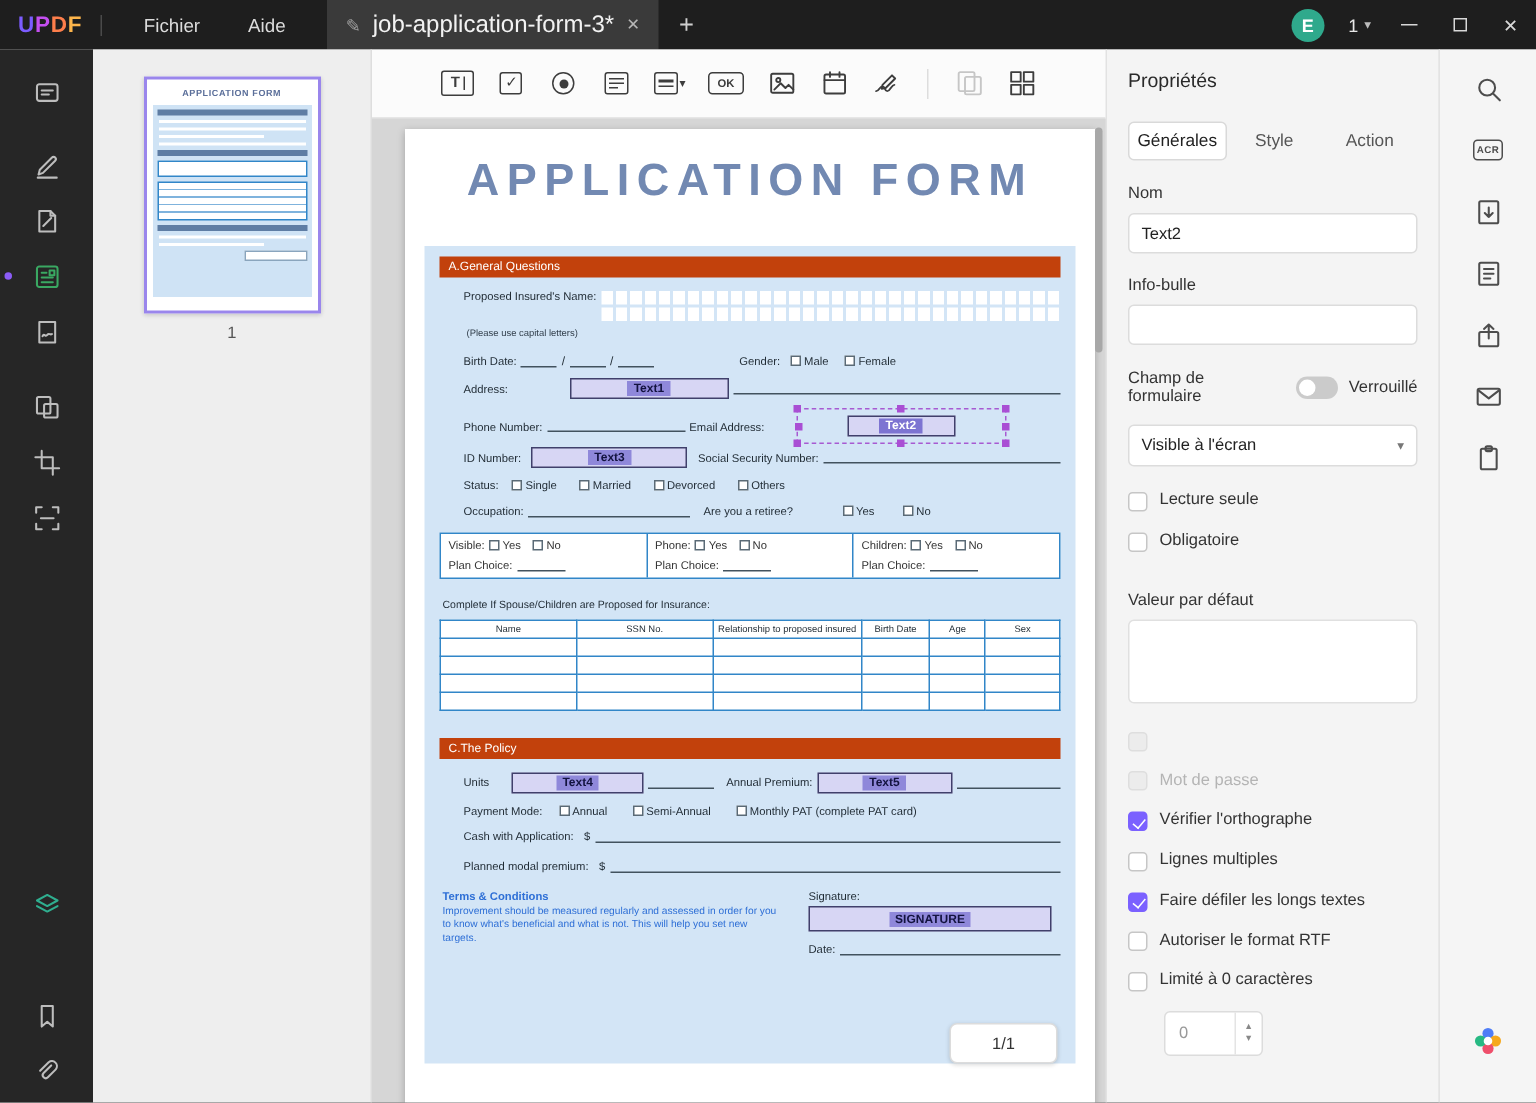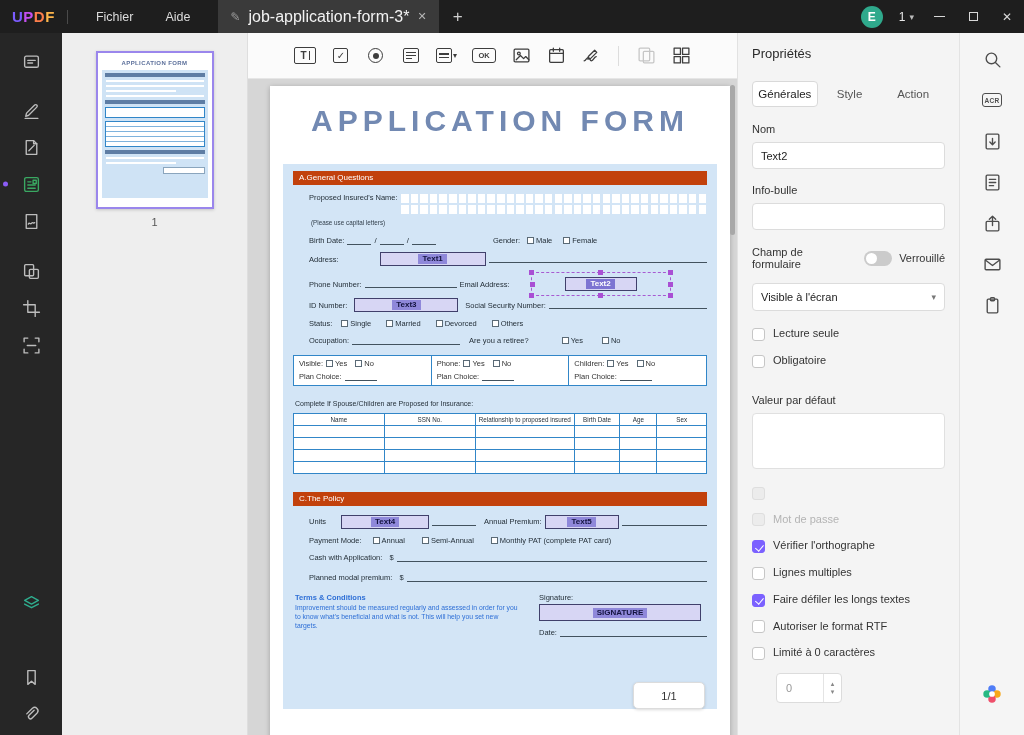--- a/index.html
+++ b/index.html
@@ -557,21 +557,21 @@
 
             <div class="sec-head">C.The Policy</div>
 
             <div class="drow" style="min-height:15px">
               <span class="dlbl">Units</span>
               <span class="ffield" style="width:88px;margin-left:12px">
                   <span class="chip">Text4</span>
                 </span>
               <span class="u" style="width:44px"></span>
               <span class="dlbl" style="margin-left:5px">Annual Premium:</span>
-              <span class="ffield" style="width:74px">
+              <span class="ffield" style="width:90px">
                   <span class="chip">Text5</span>
                 </span>
               <span class="u" style="flex:1"></span>
             </div>
 
             <div class="drow">
               <span class="dlbl">Payment Mode:</span>
               <span class="opt" style="margin-left:8px">
                   <i class="cbx"></i>
                   <span>Annual</span>

